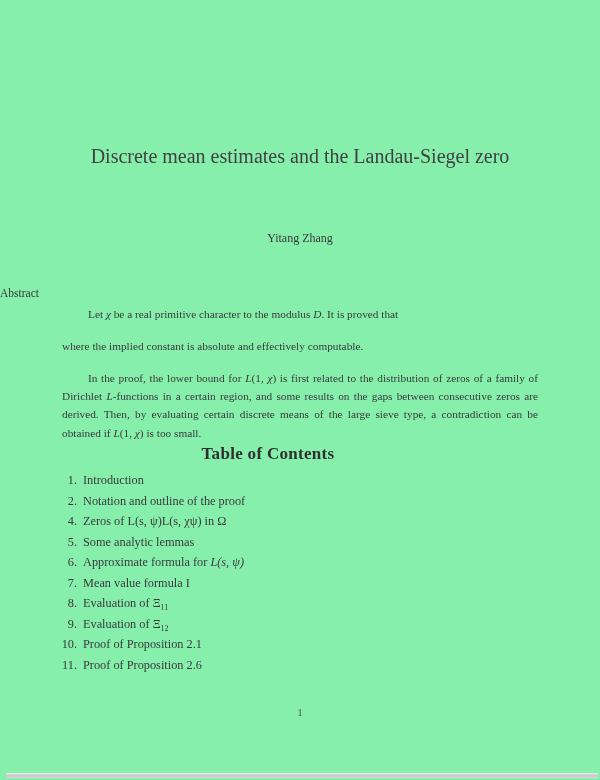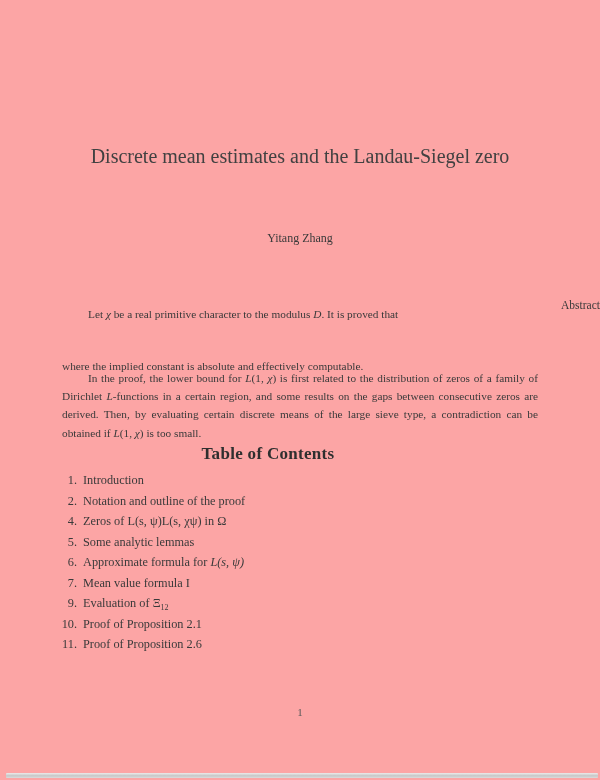--- a/index.html
+++ b/index.html
@@ -11,21 +11,21 @@
     height: 780px;
     background: #ffffff;
     font-family: "Liberation Serif", "DejaVu Serif", serif;
     color: #3a3a3a;
     position: relative;
     overflow: hidden;
   }
   .page {
     position: absolute;
     inset: 0;
-    background: #fca5a5;
+    background: #86efac;
   }
   .page-content {
     position: absolute;
     inset: 0;
     filter: blur(0.25px);
   }
   .paper-title {
     position: absolute;
     top: 143px;
     left: 0;
@@ -38,24 +38,24 @@
   .author {
     position: absolute;
     top: 231px;
     left: 0;
     width: 600px;
     text-align: center;
     font-size: 12px;
   }
   .abstract-heading {
     position: absolute;
-    top: 299px;
+    top: 287px;
     left: 0;
     width: 600px;
-    text-align: right;
+    text-align: left;
     font-size: 11.5px;
   }
   .column {
     position: absolute;
     left: 62px;
     width: 476px;
   }
   .abstract-intro {
     top: 306px;
     font-size: 11.3px;
@@ -66,21 +66,21 @@
     top: 327px;
     text-align: center;
     font-size: 12px;
   }
   .abstract-formula sup {
     font-size: 8px;
     vertical-align: super;
     line-height: 0;
   }
   .abstract-after {
-    top: 357px;
+    top: 337px;
     font-size: 11.3px;
     line-height: 18px;
   }
   .abstract-body {
     top: 369px;
     font-size: 11.3px;
     line-height: 18.2px;
     text-align: justify;
     text-indent: 26px;
   }
@@ -158,20 +158,21 @@
 
     <div class="toc-heading">Table of Contents</div>
 
     <div class="toc-list">
         <div class="toc-item"><span class="toc-num">1.</span><span class="toc-label"><span>Introduction</span></span></div>
         <div class="toc-item"><span class="toc-num">2.</span><span class="toc-label"><span>Notation and outline of the proof</span></span></div>
         <div class="toc-item"><span class="toc-num">4.</span><span class="toc-label"><span>Zeros of </span><span style="">L(s, ψ)L(s, χψ)</span><span> in Ω</span></span></div>
         <div class="toc-item"><span class="toc-num">5.</span><span class="toc-label"><span>Some analytic lemmas</span></span></div>
         <div class="toc-item"><span class="toc-num">6.</span><span class="toc-label"><span>Approximate formula for </span><span style="font-style: italic;">L(s, ψ)</span></span></div>
         <div class="toc-item"><span class="toc-num">7.</span><span class="toc-label"><span>Mean value formula I</span></span></div>
+        <div class="toc-item"><span class="toc-num">8.</span><span class="toc-label"><span>Evaluation of Ξ</span><sub>11</sub></span></div>
         <div class="toc-item"><span class="toc-num">9.</span><span class="toc-label"><span>Evaluation of Ξ</span><sub>12</sub></span></div>
         <div class="toc-item"><span class="toc-num">10.</span><span class="toc-label"><span>Proof of Proposition 2.1</span></span></div>
         <div class="toc-item"><span class="toc-num">11.</span><span class="toc-label"><span>Proof of Proposition 2.6</span></span></div>
       </div>
 
     <div class="page-number">1</div>
 
   </div>
 
   <div class="page-bottom-shadow"></div>

